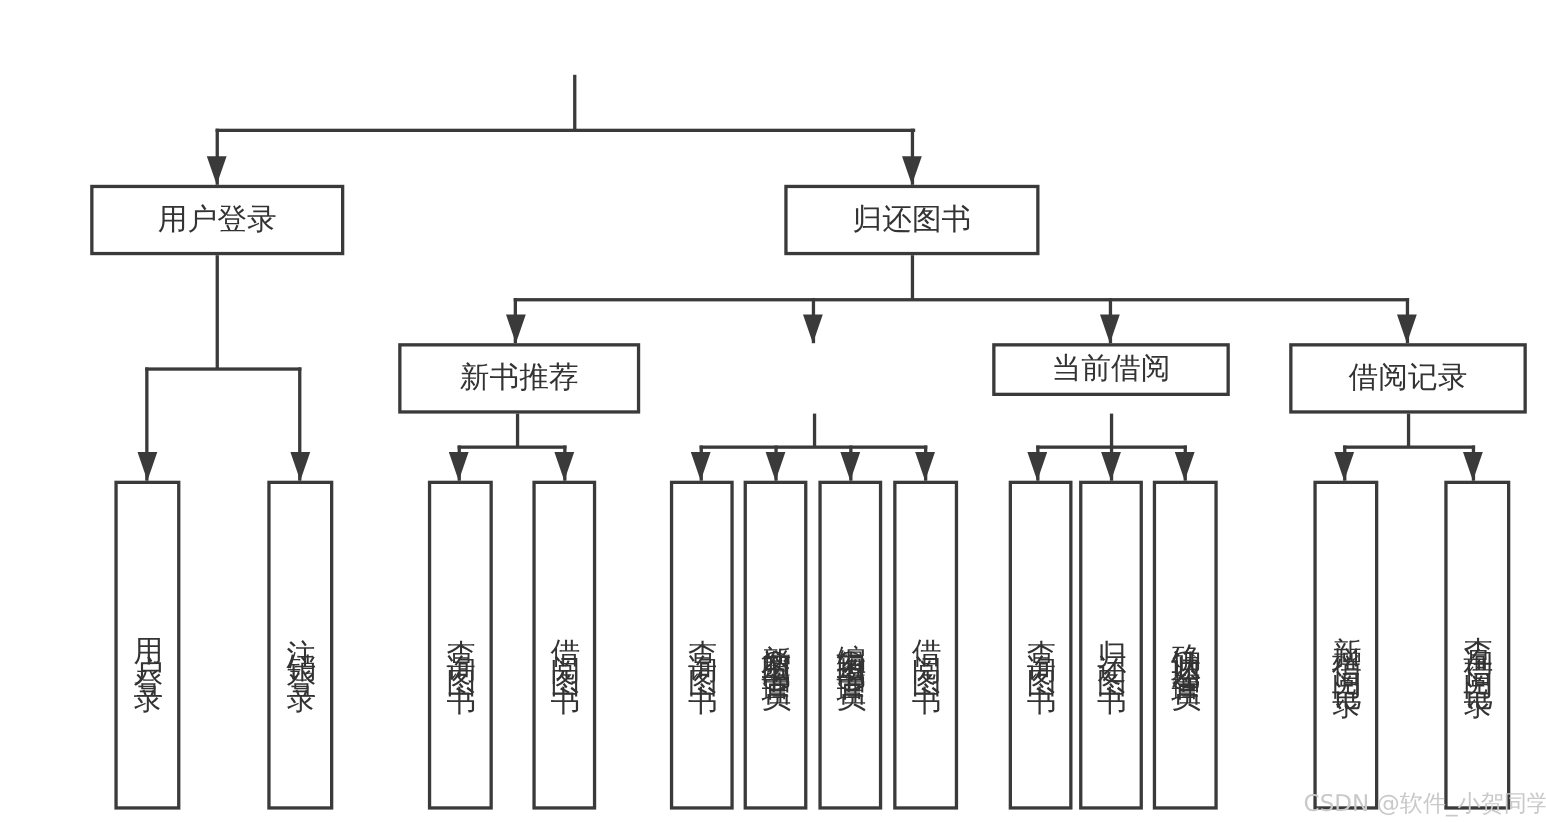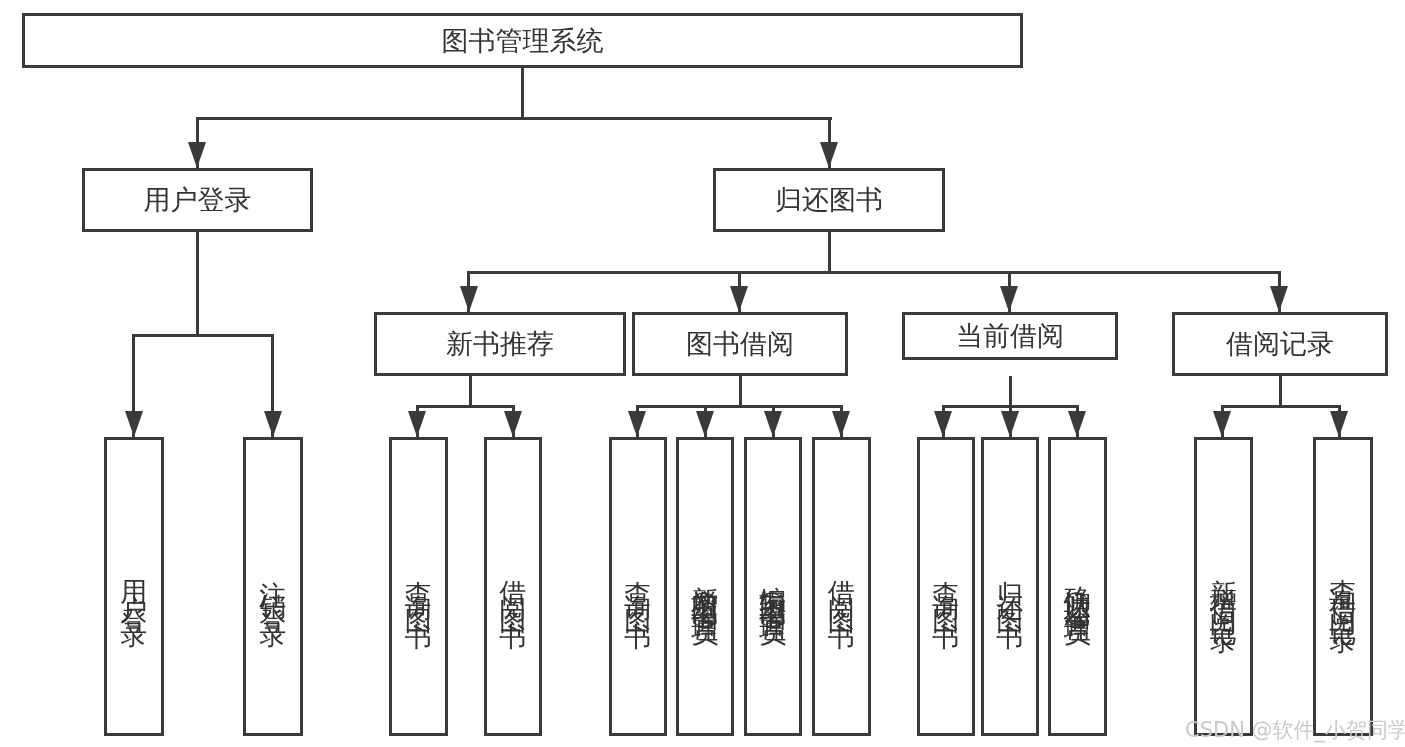--- a/index.html
+++ b/index.html
@@ -50,36 +50,30 @@
     font-size:21px;
     white-space:nowrap;
     z-index:10;
   }
 </style>
 </head>
 <body>
 
 <div class="canvas">
 
-  <div class="box" style="left:22px;top:13px;width:1001px;height:55px">
-    <span class="lbl">图书管理系统</span>
-  </div>
 
   <div class="box" style="left:82px;top:168px;width:231px;height:64px">
     <span class="lbl">用户登录</span>
   </div>
   <div class="box" style="left:713px;top:168px;width:232px;height:64px">
     <span class="lbl">归还图书</span>
   </div>
 
-  <div class="box" style="left:374px;top:312px;width:252px;height:64px">
+  <div class="box" style="left:362px;top:312px;width:220px;height:64px">
     <span class="lbl">新书推荐</span>
-  </div>
-  <div class="box" style="left:632px;top:312px;width:216px;height:64px">
-    <span class="lbl">图书借阅</span>
   </div>
   <div class="box" style="left:902px;top:312px;width:216px;height:48px">
     <span class="lbl">当前借阅</span>
   </div>
   <div class="box" style="left:1172px;top:312px;width:216px;height:64px">
     <span class="lbl">借阅记录</span>
   </div>
 
   <div class="box" style="left:104px;top:437px;width:60px;height:299px">
     <span class="lbl vtext" style="letter-spacing: 14px;">用户登录</span>

